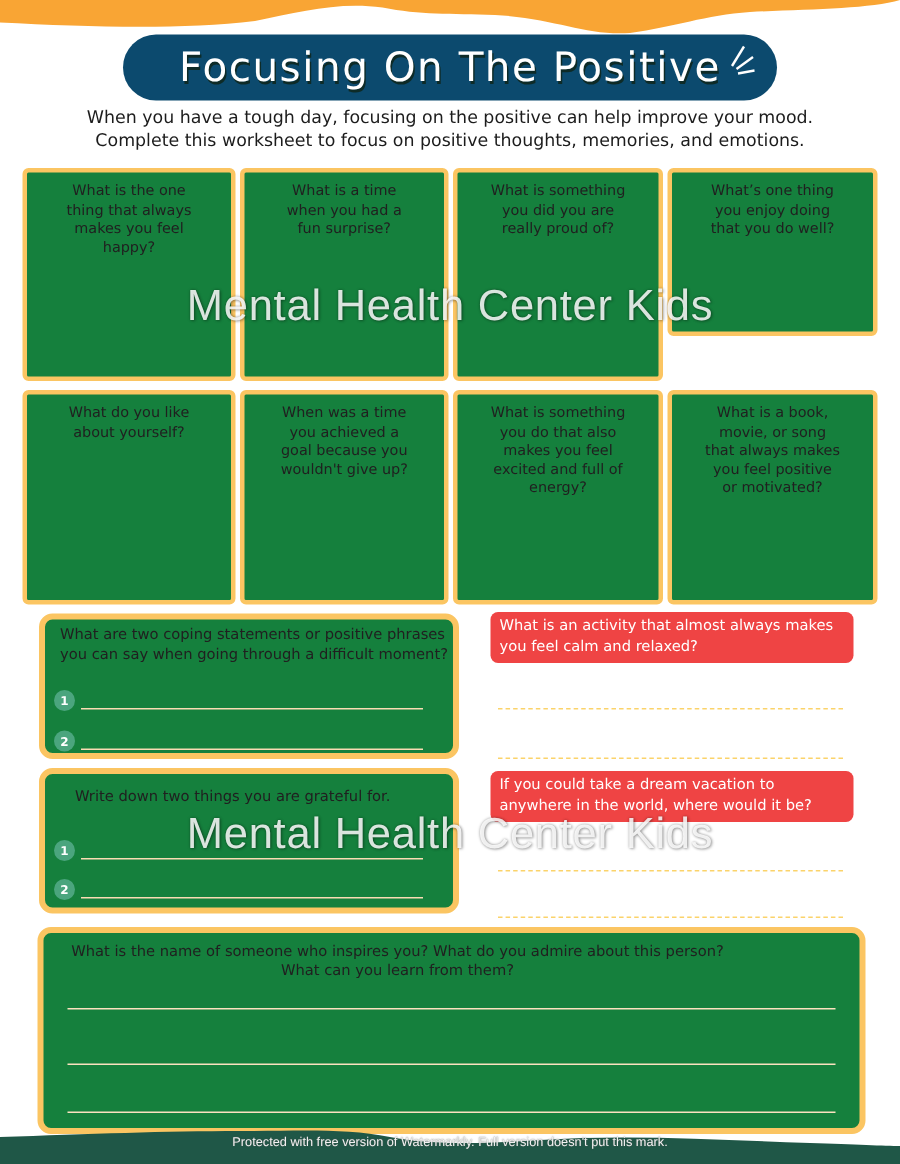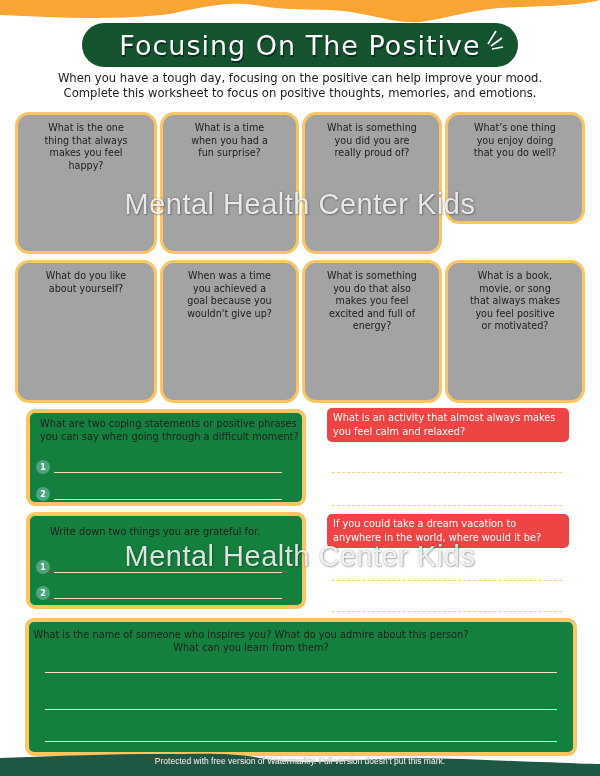--- a/index.html
+++ b/index.html
@@ -4,38 +4,38 @@
 <style>
   * { box-sizing: border-box; margin: 0; padding: 0; }
   html, body { width: 600px; height: 776px; background: #ffffff; overflow: hidden; }
   body { position: relative; font-family: "DejaVu Sans", sans-serif; color: #1f1f1f; }
 
   .wave-top { position: absolute; left: 0; top: 0; width: 600px; height: 30px; }
   .wave-bottom { position: absolute; left: 0; bottom: 0; width: 600px; height: 26px; }
 
   .title-pill {
     position: absolute; left: 82px; top: 23px; width: 436px; height: 44px;
-    background: #14532d; border-radius: 22px;
+    background: #0c4a6e; border-radius: 22px;
     display: flex; align-items: center; justify-content: center;
   }
   .title-text {
     color: #ffffff; font-size: 27px; letter-spacing: 1px;
     font-family: "DejaVu Sans", sans-serif;
     text-shadow: 1px 2px 0 #0e2b27;
   }
   .sparkle { position: absolute; right: 14px; top: 6px; width: 22px; height: 22px; }
 
   .intro {
     position: absolute; left: 20px; top: 71px; width: 560px;
     text-align: center; font-size: 11.6px; line-height: 15px; color: #1c1c1c;
   }
 
   .qbox {
-    position: absolute; border: 3px solid #fbc562; border-radius: 14px;
-    background: #a3a3a3; padding: 7px 21px;
+    position: absolute; border: 3px solid #fbc562; border-radius: 4px;
+    background: #15803d; padding: 7px 21px;
   }
   .qtext { text-align: center; font-size: 9.6px; line-height: 12.5px; color: #202020; }
 
   .wbox {
     position: absolute; border: 4px solid #fbc562; border-radius: 9px;
     background: #15803d;
   }
   .wtext { font-size: 9.8px; line-height: 13px; color: #202020; }
 
   .num-row { position: absolute; left: 6px; height: 18px; display: flex; align-items: flex-end; }
@@ -141,21 +141,21 @@
     <div class="num-circle">2</div>
     <div class="num-line" style="width:228px;"></div>
   </div>
 </div>
 
 <div class="tealbox" style="left:327px; top:514px; width:242px; height:34px;">If you could take a dream vacation to anywhere in the world, where would it be?</div>
 <div class="dash-line" style="left:332px; top:580px; width:230px;"></div>
 <div class="dash-line" style="left:332px; top:611px; width:230px;"></div>
 
 <div class="wbox" style="left:25px; top:618px; width:552px; height:138px;">
-  <div class="wtext" style="position:absolute; left:0; top:6px; width:444px; text-align:center;">
+  <div class="wtext" style="position:absolute; left:14px; top:6px; width:444px; text-align:center;">
     <div>What is the name of someone who inspires you? What do you admire about this person?</div>
     <div>What can you learn from them?</div>
   </div>
   <div class="solid-line" style="left:16px; top:50px; width:512px;"></div>
   <div class="solid-line" style="left:16px; top:87px; width:512px;"></div>
   <div class="solid-line" style="left:16px; top:119px; width:512px;"></div>
 </div>
 
 <svg class="wave-bottom" viewBox="0 0 600 26" preserveAspectRatio="none">
   <path d="M0,8 C60,6 110,4 160,4 C200,4 230,2 260,8 C290,14 330,12 360,10 C420,6 480,10 540,12 C570,13 590,14 600,14 L600,26 L0,26 Z" fill="#1f5747"></path>

